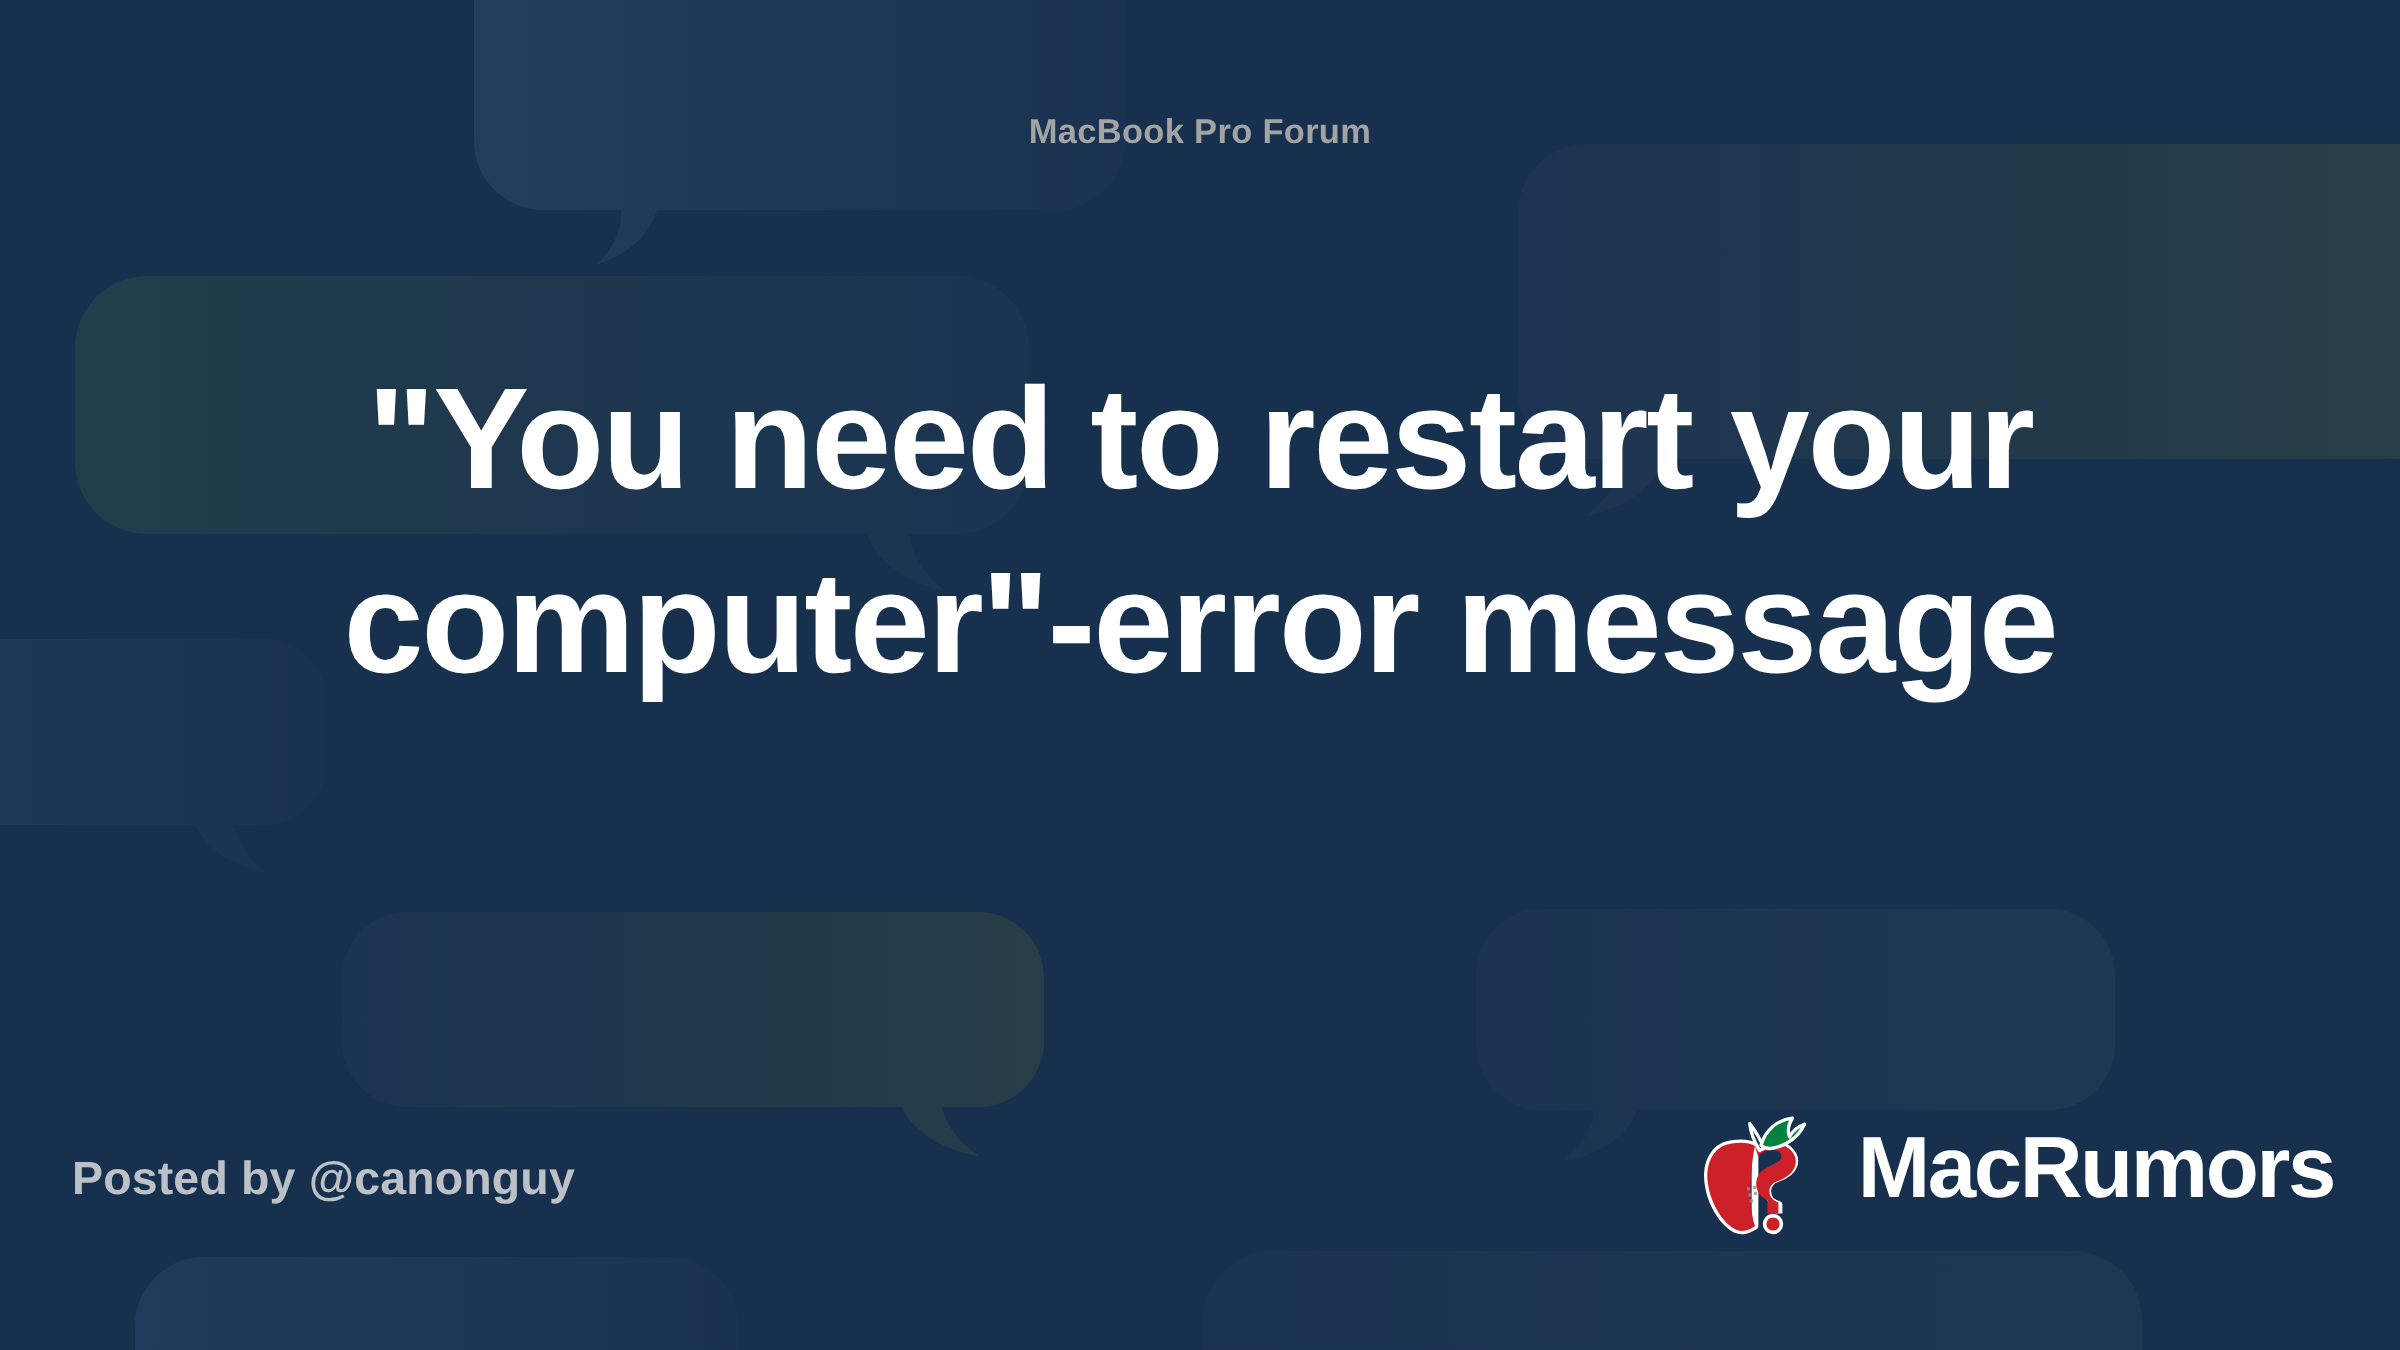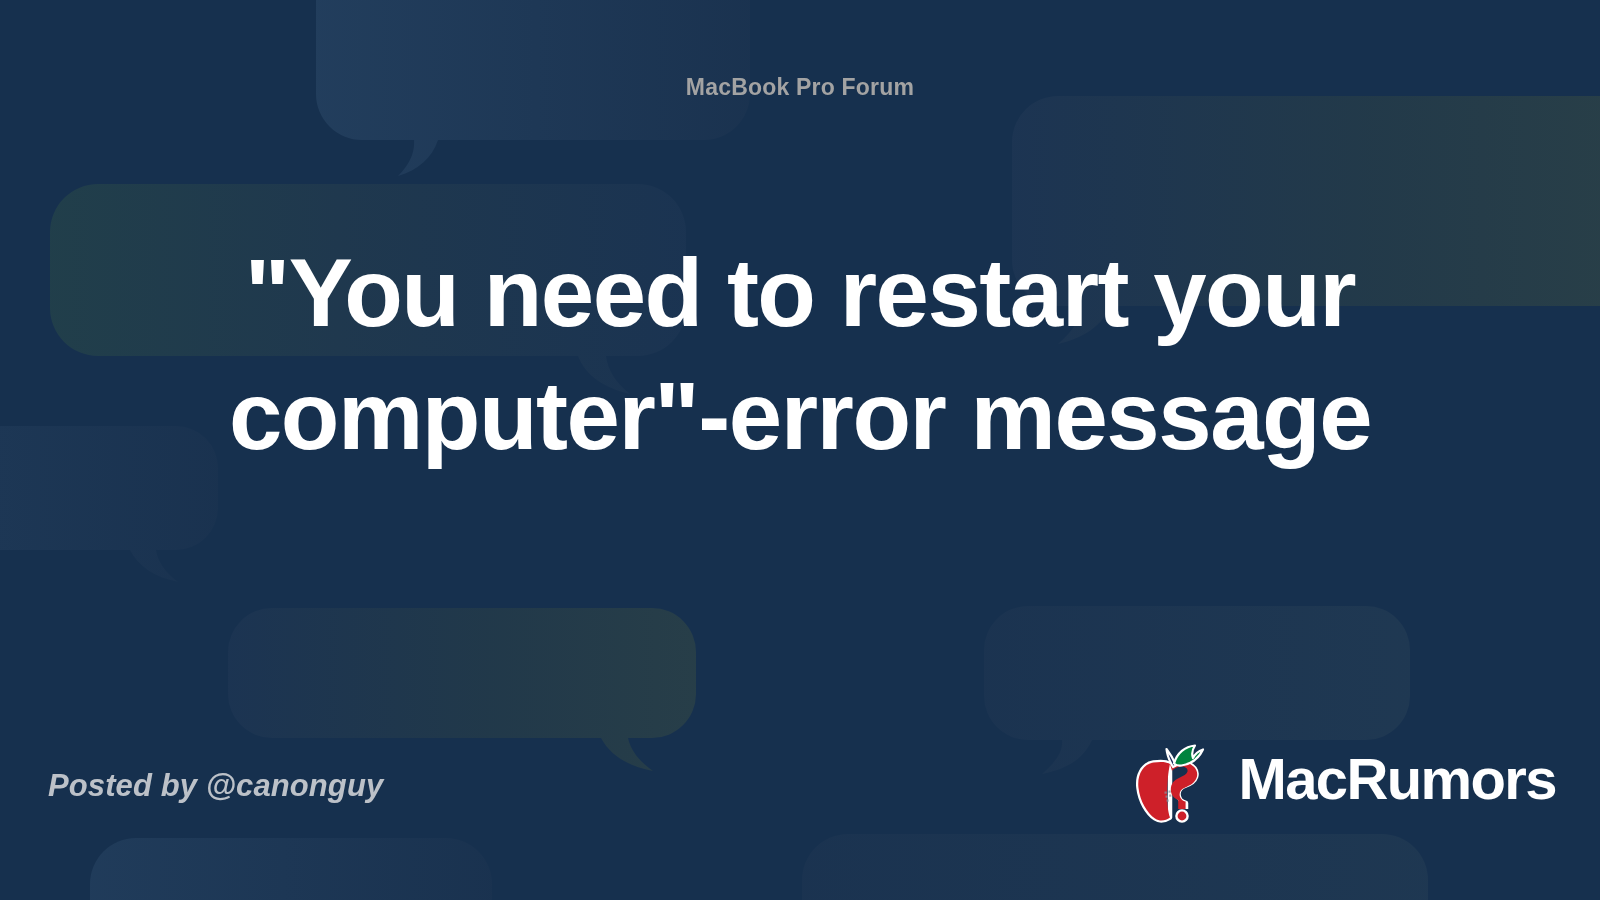--- a/index.html
+++ b/index.html
@@ -51,21 +51,20 @@
   }
   
   .byline {
     position:absolute;
     left:48px; top:768px;
     font-size:31px;
     font-weight:bold;
     color:#BCC1C8;
     letter-spacing:0.1px;
     z-index:5;
-    font-style:italic;
   }
   
   .brand {
     position:absolute;
     right:44px; top:736px;
     height:90px;
     display:flex;
     align-items:center;
     gap:25px;
     z-index:5;

